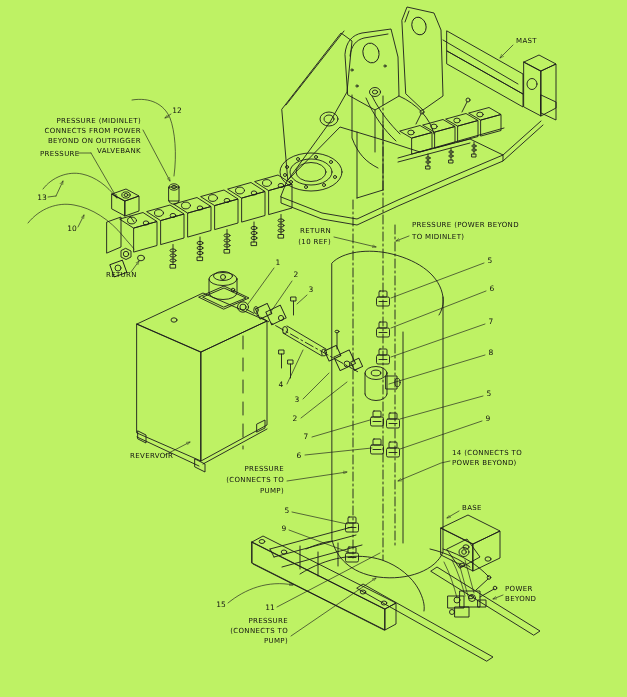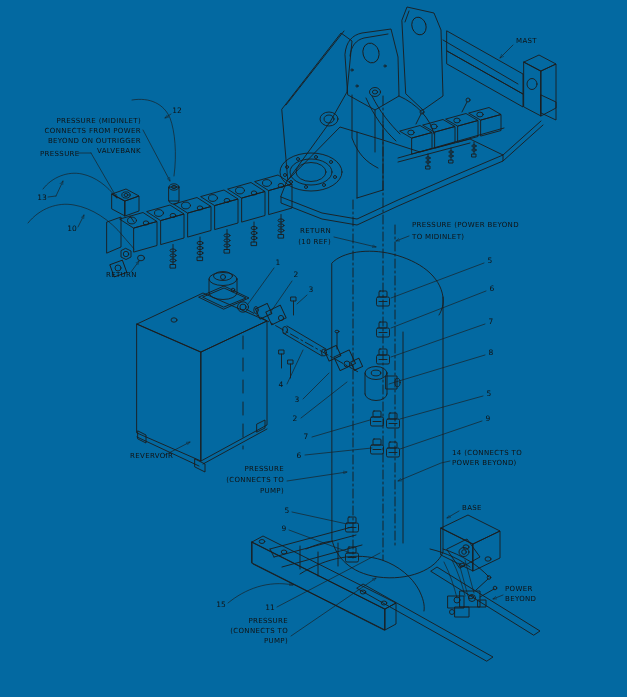--- a/index.html
+++ b/index.html
@@ -1,16 +1,16 @@
 <!DOCTYPE html>
 <html><head>
 <meta charset="utf-8">
 <style>
   html,body{margin:0;padding:0;background:#fff;}
-  .page{width:627px;height:697px;background:#0369a1;position:relative;overflow:hidden;}
+  .page{width:627px;height:697px;background:#bef264;position:relative;overflow:hidden;}
   svg{display:block;}
   
   .ln path,.ln line,.ln rect,.ln ellipse,.ln circle,.ln polygon,.ln polyline{
     stroke:#1c1c1c;fill:none;stroke-width:.9;stroke-linecap:round;stroke-linejoin:round;}
   .thin path,.thin line,.thin polyline{stroke-width:.65;}
   .face{fill:#ffffff;}
   .cl{stroke-dasharray:9 3 2 3;stroke-width:.75;}
   .dash{stroke-dasharray:13 9;stroke-width:.8;}
   .thick{stroke-width:3.2;}
   .lbl{font:7px "DejaVu Sans", sans-serif;letter-spacing:.35px;fill:#111;stroke:none;}

